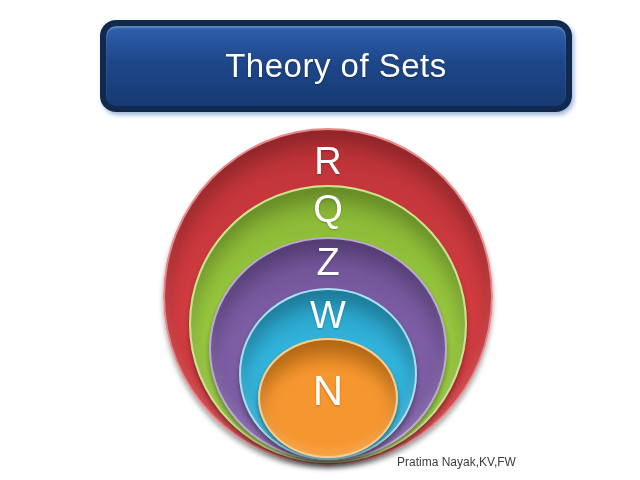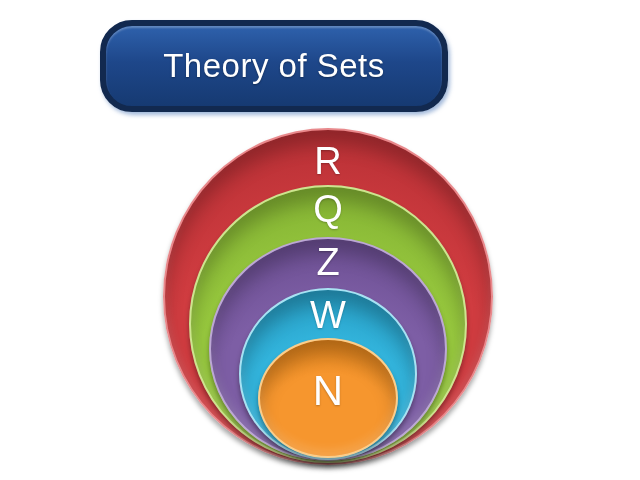--- a/index.html
+++ b/index.html
@@ -8,24 +8,24 @@
     width:640px;height:480px;
     background:#ffffff;
     overflow:hidden;
     font-family:"Liberation Sans", sans-serif;
   }
 
   
   .banner{
     position:absolute;
     left:100px;top:20px;
-    width:348px;height:92px;
+    width:472px;height:92px;
     box-sizing:border-box;
     border:6px solid var(--border,#12294F);
-    border-radius:32px;
+    border-radius:16px;
     background:linear-gradient(180deg,var(--face-top,#2E61AC) 0%, #1E478A 45%, var(--face-bottom,#163A72) 100%);
     box-shadow:2px 3px 4px rgba(130,160,205,0.75), inset 0 2px 2px rgba(255,255,255,0.25);
     display:flex;align-items:center;justify-content:center;
   }
   .banner .title-text{
     color:#fff;
     font-size:33px;
     letter-spacing:0.5px;
     text-shadow:0 1px 2px rgba(0,0,0,0.35);
   }
@@ -96,14 +96,15 @@
     <div class="set-circle circle-W" style="--fill: #32B3DB; --rim: #A8E2F2; --dark: #1E8DB3;">
       <span class="circle-label">W</span>
     </div>
 
     <div class="set-circle circle-N" style="--fill: #F6962E; --rim: #FBCD8B; --dark: #D3770F;">
       <span class="circle-label">N</span>
     </div>
 
   </div>
 
+  <div class="credit">Pratima Nayak,KV,FW</div>
 
 </div>
 
 </body></html>

